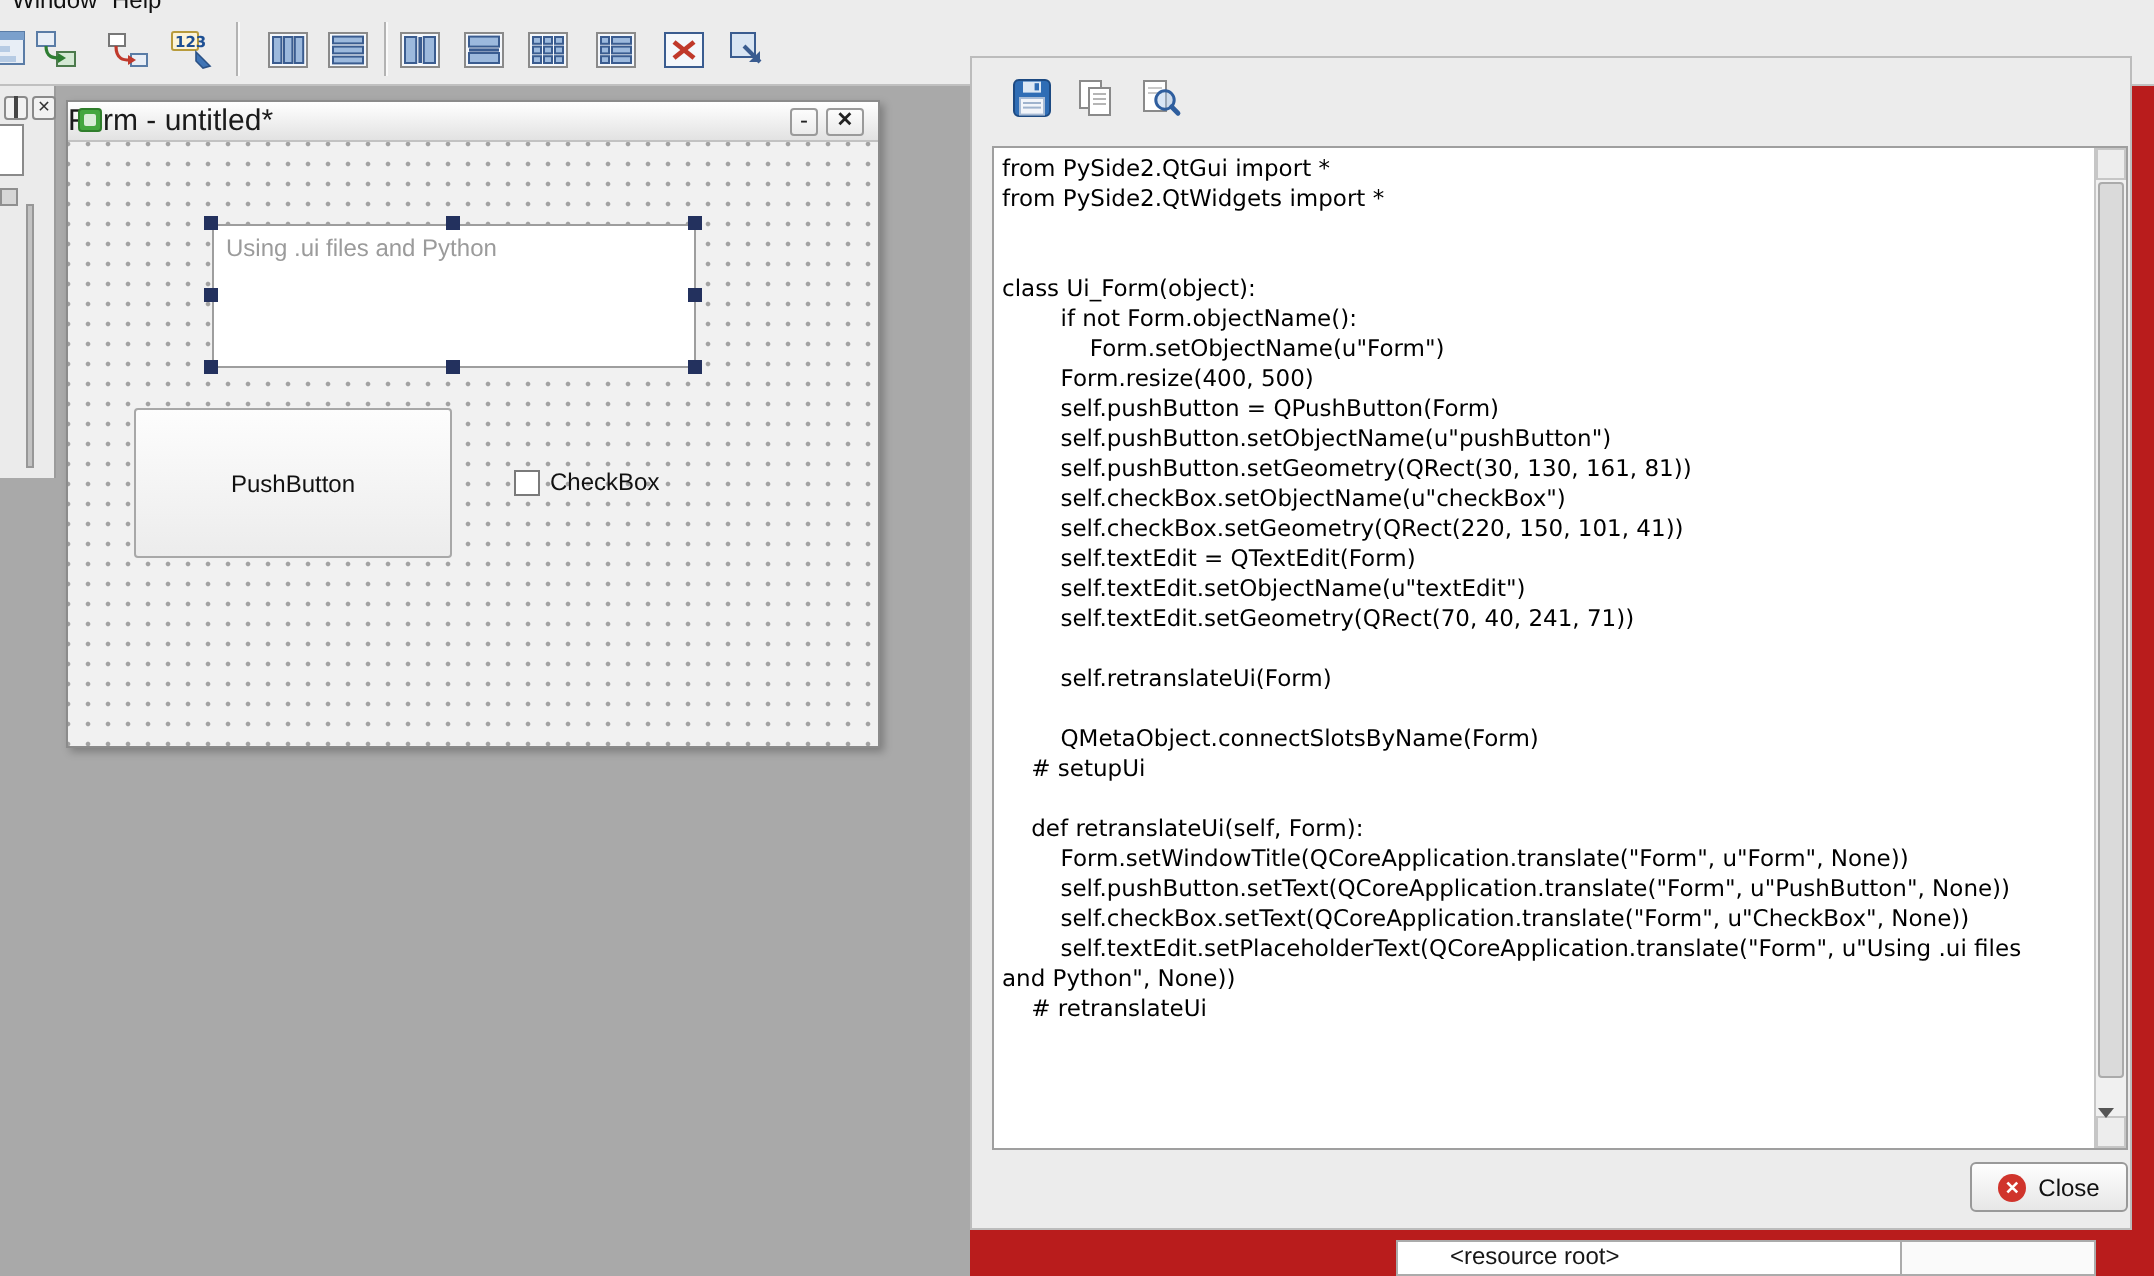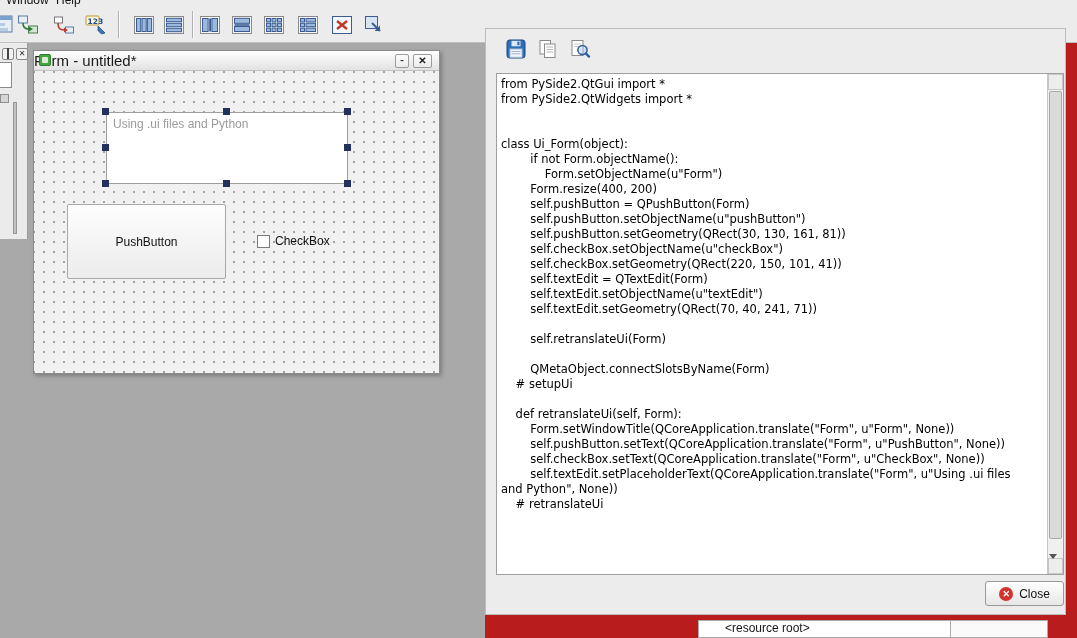--- a/index.html
+++ b/index.html
@@ -266,21 +266,21 @@
     </span>
     <div class="code-box">
       <div class="code-area">
           <div class="code-line">from PySide2.QtGui import *</div>
           <div class="code-line">from PySide2.QtWidgets import *</div>
           <div class="code-line"></div>
           <div class="code-line"></div>
           <div class="code-line">class Ui_Form(object):</div>
           <div class="code-line">        if not Form.objectName():</div>
           <div class="code-line">            Form.setObjectName(u"Form")</div>
-          <div class="code-line">        Form.resize(400, 200)</div>
+          <div class="code-line">        Form.resize(400, 500)</div>
           <div class="code-line">        self.pushButton = QPushButton(Form)</div>
           <div class="code-line">        self.pushButton.setObjectName(u"pushButton")</div>
           <div class="code-line">        self.pushButton.setGeometry(QRect(30, 130, 161, 81))</div>
           <div class="code-line">        self.checkBox.setObjectName(u"checkBox")</div>
           <div class="code-line">        self.checkBox.setGeometry(QRect(220, 150, 101, 41))</div>
           <div class="code-line">        self.textEdit = QTextEdit(Form)</div>
           <div class="code-line">        self.textEdit.setObjectName(u"textEdit")</div>
           <div class="code-line">        self.textEdit.setGeometry(QRect(70, 40, 241, 71))</div>
           <div class="code-line"></div>
           <div class="code-line">        self.retranslateUi(Form)</div>

